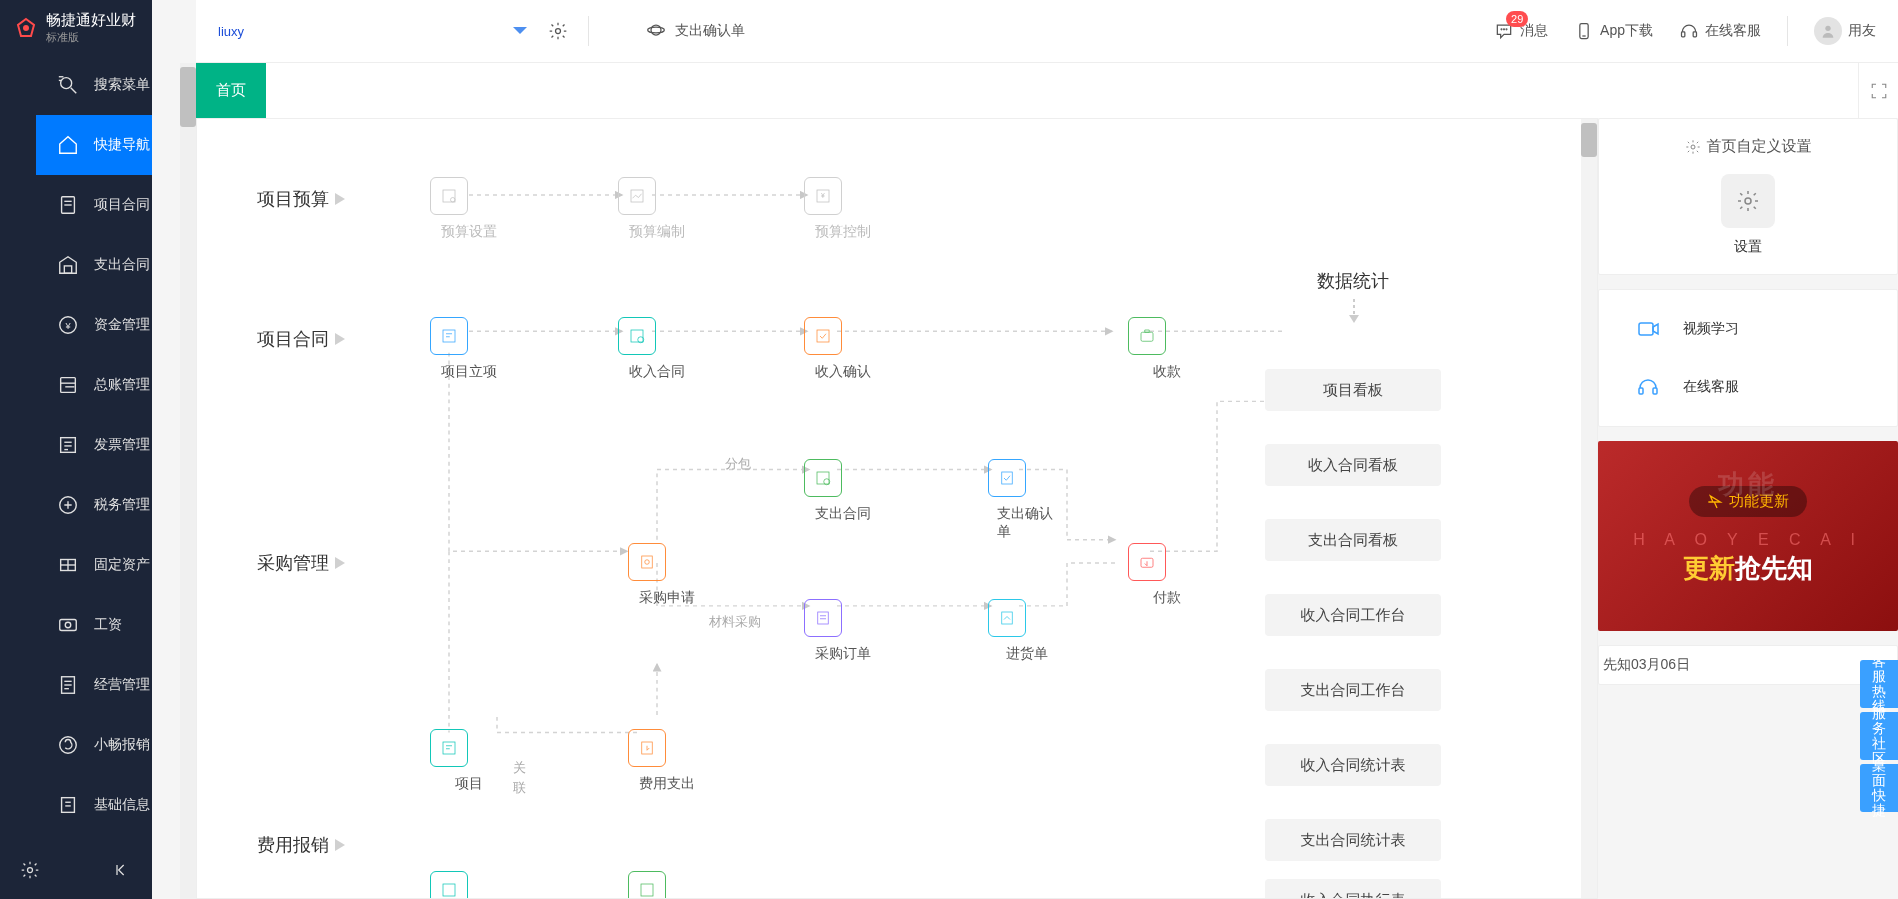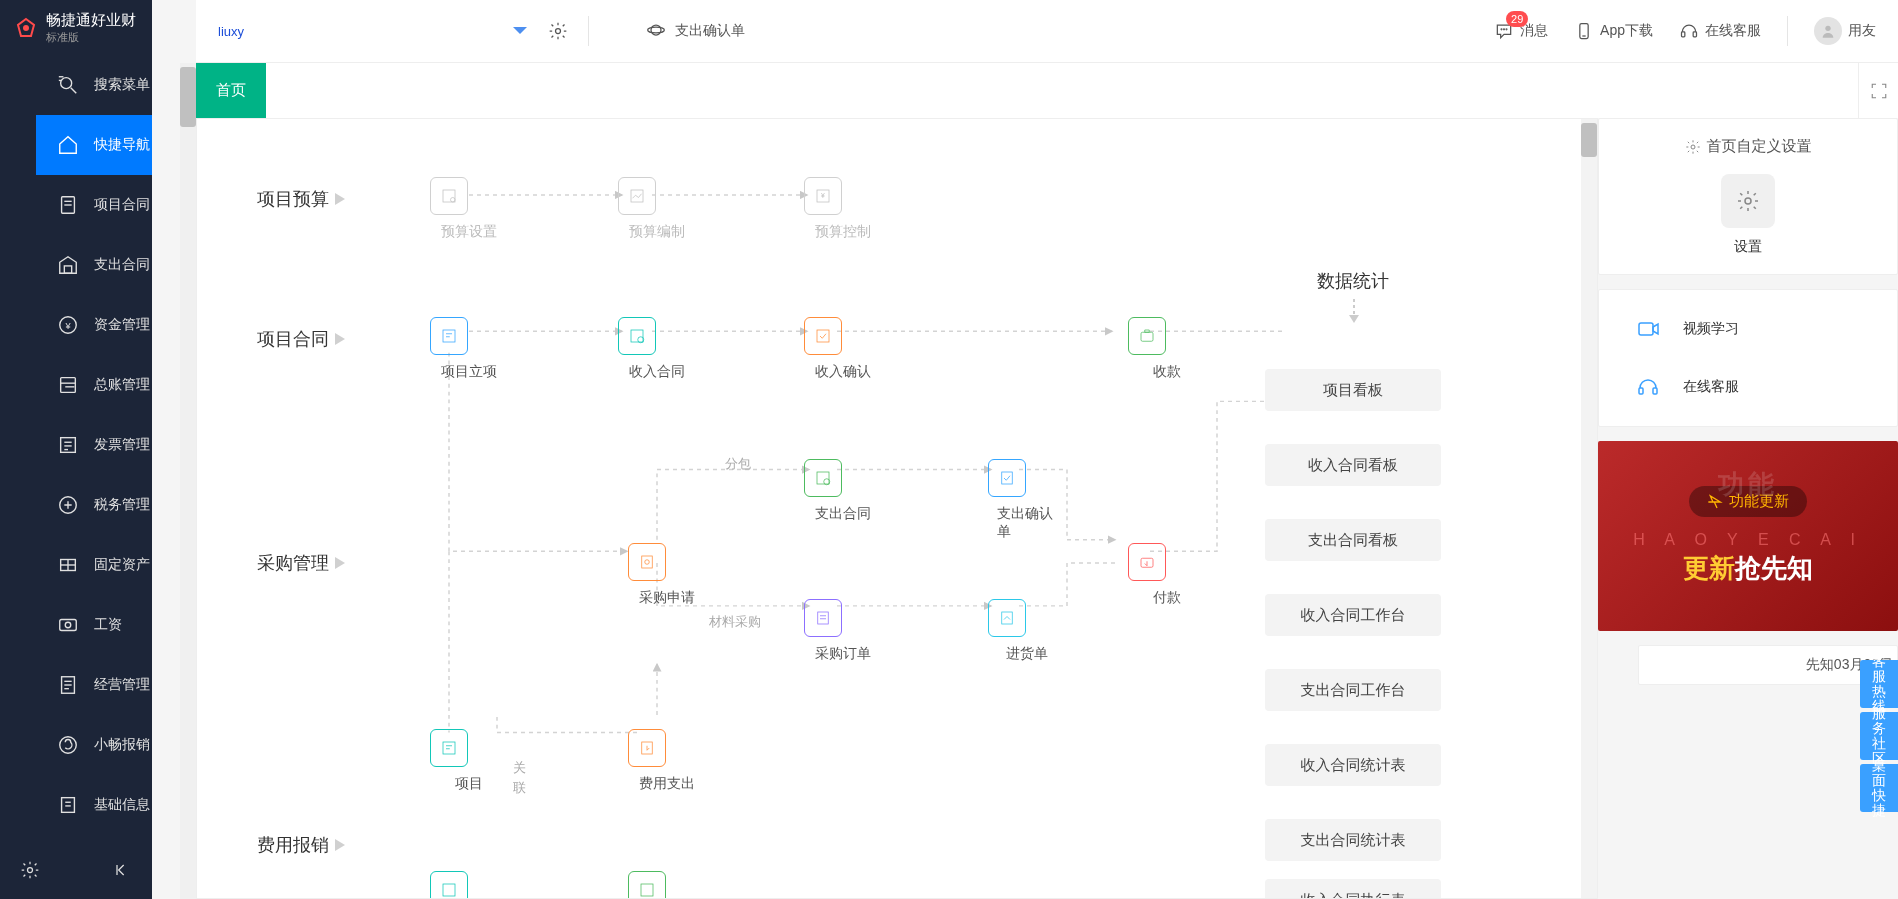--- a/index.html
+++ b/index.html
@@ -94,21 +94,21 @@
 .rp-link { display:flex; align-items:center; gap:20px; padding:14px 4px; cursor:pointer; }
 .rp-link .ico { width:30px; height:30px; display:flex; align-items:center; justify-content:center; }
 .rp-link .ico svg { width:24px; height:24px; stroke:#3aa0ff; fill:none; stroke-width:1.5; }
 .promo { height:190px; background:linear-gradient(135deg,#bb2a2a,#8c0f0f); color:#fff; position:relative; border-radius:2px; display:flex; flex-direction:column; justify-content:center; align-items:center; margin-bottom:14px; overflow:hidden; }
 .promo .pill { background:rgba(0,0,0,.35); padding:6px 18px; border-radius:20px; color:#ffb400; font-size:15px; display:flex; align-items:center; gap:6px; margin-bottom:8px; }
 .promo .pill svg { width:16px; height:16px; stroke:#ffb400; fill:none; stroke-width:2; }
 .promo .big { font-size:26px; font-weight:600; letter-spacing:4px; color:rgba(255,255,255,.15); position:absolute; top:26px; }
 .promo .big2 { font-size:16px; color:rgba(255,120,120,.55); letter-spacing:8px; position:absolute; top:90px; }
 .promo .line2 { font-size:26px; font-weight:700; color:#fff; margin-top:26px; }
 .promo .line2 .gold { color:#ffcc33; }
-.newsrow { display:flex; align-items:center; justify-content:flex-end; font-size:14px; color:#555; padding:10px 4px;margin-left:40px; }
+.newsrow { display:flex; align-items:center; justify-content:flex-start; font-size:14px; color:#555; padding:10px 4px; }
 
 
 .sidetags { position:absolute; right:0; top:660px; display:flex; flex-direction:column; gap:4px; }
 .sidetag { width:38px; height:48px; background:#3aa0ff; color:#fff; font-size:14px; display:flex; align-items:center; justify-content:center; text-align:center; line-height:15px; border-radius:3px 0 0 3px; cursor:pointer; padding:12px; }
 </style>
 </head>
 <body>
 
 <div class="sidebar">
   <div class="brand">

